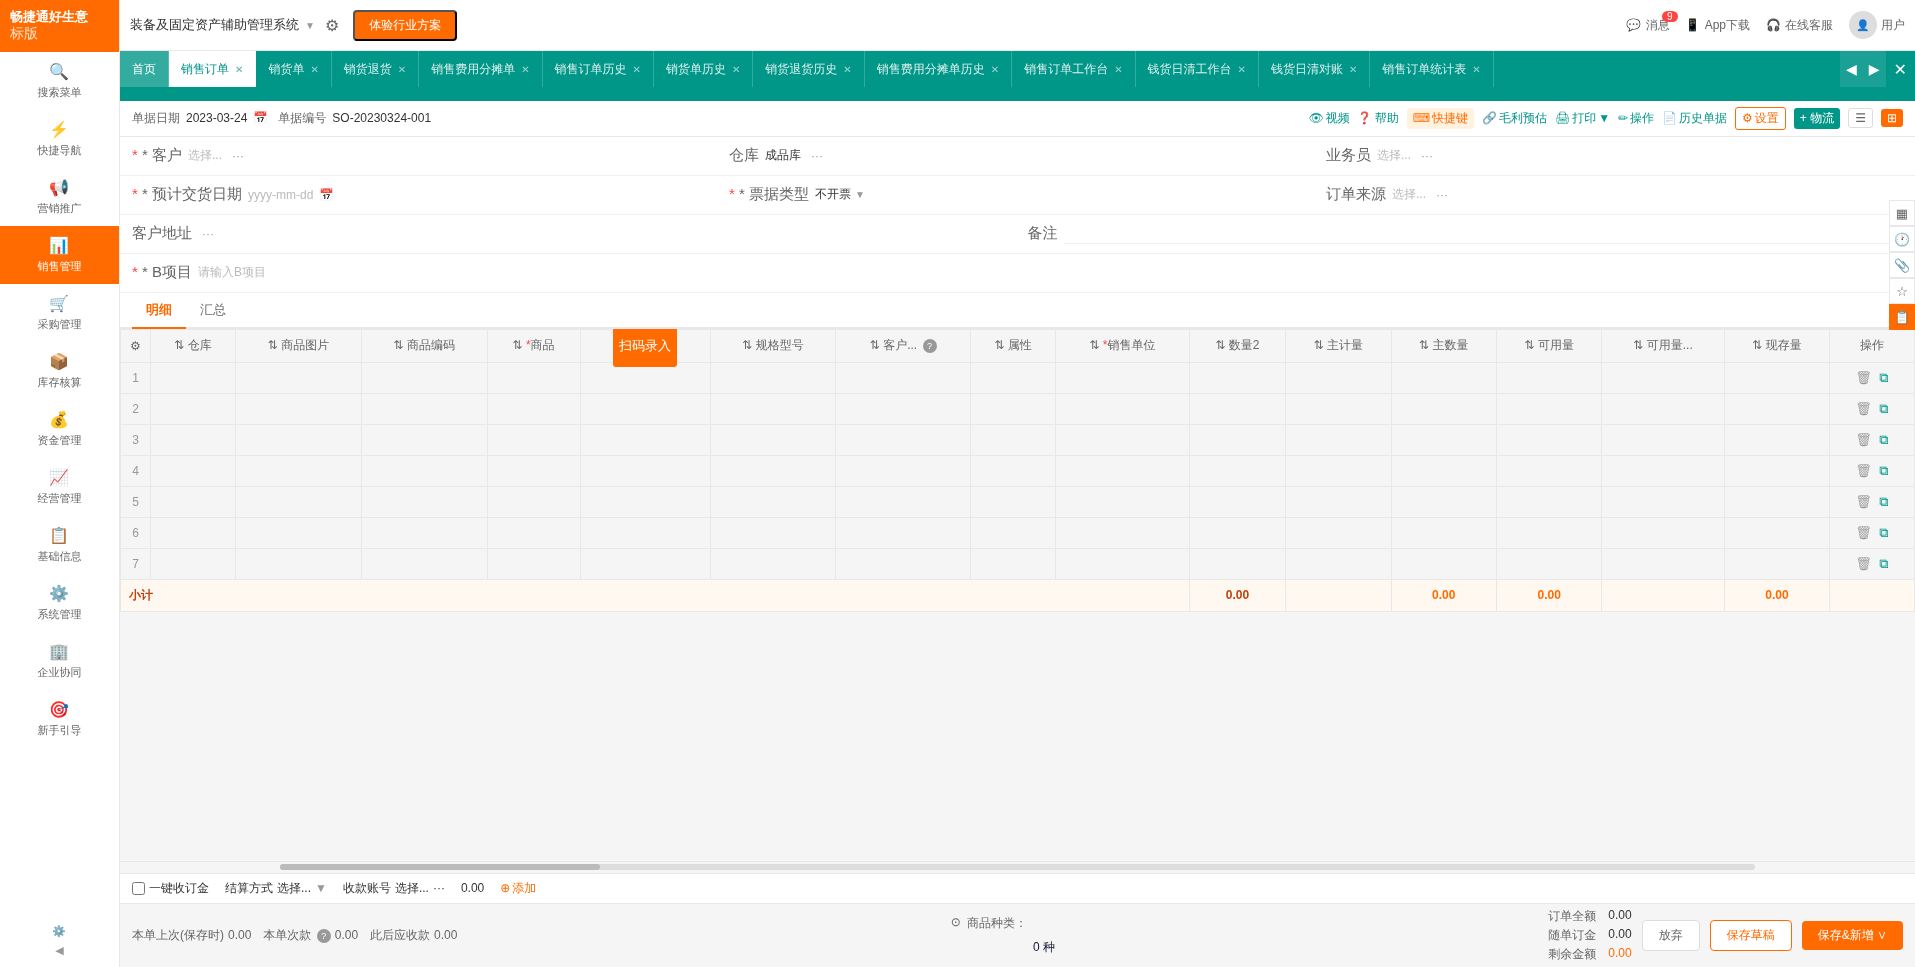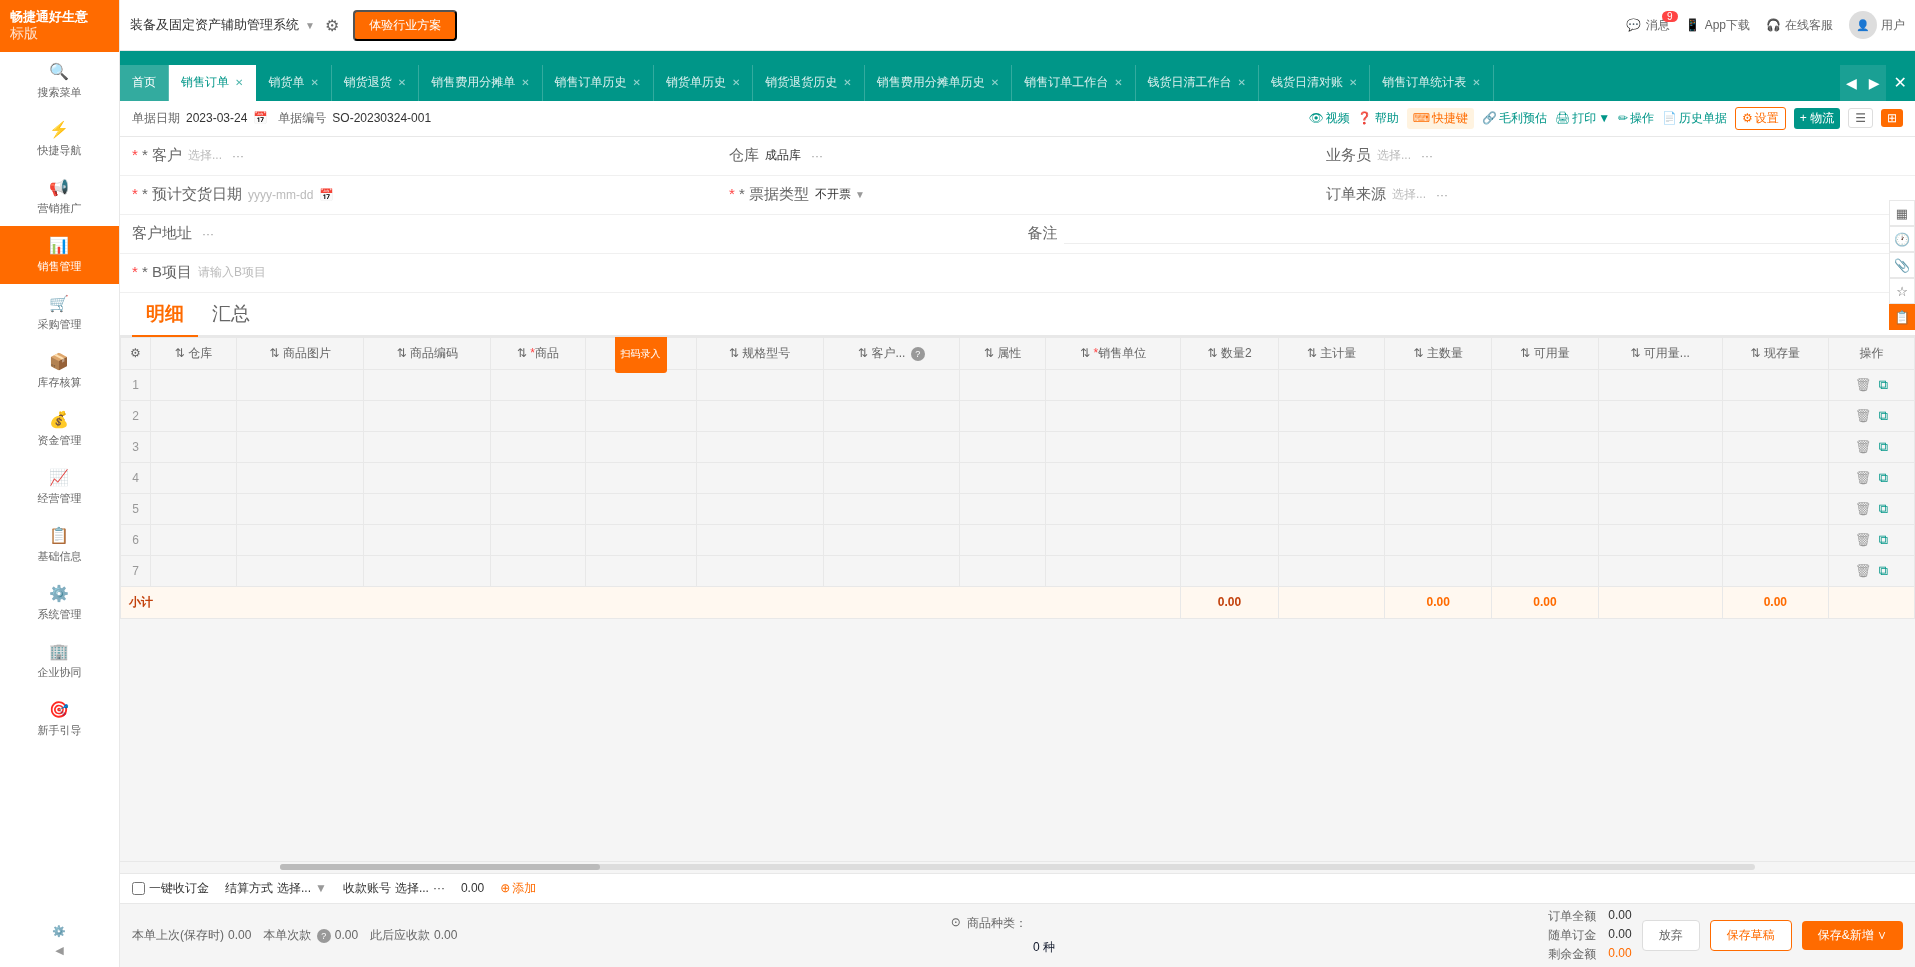--- a/index.html
+++ b/index.html
@@ -27,21 +27,21 @@
     .top-bar-title { font-size: 13px; color: #333; display: flex; align-items: center; gap: 6px; }
     .top-bar-title .arrow { color: #999; font-size: 10px; }
     .top-bar-gear { color: #666; font-size: 16px; cursor: pointer; }
     .top-bar-solution { background: #ff6b00; color: #fff; padding: 5px 14px; border-radius: 4px; font-size: 12px; cursor: pointer; margin-left: 4px; }
     .top-bar-right { margin-left: auto; display: flex; align-items: center; gap: 16px; font-size: 12px; color: #666; }
     .top-bar-right .badge-item { display: flex; align-items: center; gap: 4px; cursor: pointer; position: relative; }
     .badge { background: #ff4444; color: #fff; border-radius: 10px; padding: 0 5px; font-size: 10px; position: absolute; top: -6px; right: -8px; min-width: 16px; text-align: center; }
     .user-avatar { width: 28px; height: 28px; border-radius: 50%; background: #ddd; display: flex; align-items: center; justify-content: center; font-size: 11px; }
 
     
-    .tab-bar { background: #009688; display: flex; align-items: flex-end; overflow: hidden; height: 50px; }
+    .tab-bar { background: #009688; display: flex; align-items: flex-start; overflow: hidden; height: 50px; }
     .tab-item { padding: 0 12px; height: 36px; display: flex; align-items: center; gap: 4px; cursor: pointer; color: rgba(255,255,255,0.85); font-size: 12px; white-space: nowrap; border-right: 1px solid rgba(255,255,255,0.2); flex-shrink: 0; }
     .tab-item.active { background: #fff; color: #009688; }
     .tab-item.home { background: rgba(255,255,255,0.2); color: #fff; }
     .tab-close { font-size: 10px; margin-left: 2px; opacity: 0.7; }
     .tab-nav-btn { padding: 0 6px; color: #fff; cursor: pointer; font-size: 14px; height: 36px; display: flex; align-items: center; background: rgba(255,255,255,0.1); }
     .tab-add-btn { padding: 0 8px; color: #fff; cursor: pointer; font-size: 16px; height: 36px; display: flex; align-items: center; }
 
     
     .sub-toolbar { display: flex; align-items: center; padding: 6px 12px; background: #fff; border-bottom: 1px solid #e8e8e8; gap: 10px; font-size: 12px; }
     .sub-toolbar .field-group { display: flex; align-items: center; gap: 6px; }
@@ -55,21 +55,21 @@
     .form-field { display: flex; align-items: center; gap: 6px; flex: 1; min-height: 30px; }
     .form-field label { color: #666; white-space: nowrap; font-size: 15px; }
     .form-field input, .form-field select { border: none; border-bottom: 1px solid #ddd; padding: 3px 4px; font-size: 12px; outline: none; color: #333; background: transparent; min-width: 120px; }
     .form-field .placeholder { color: #bbb; font-size: 12px; }
     .form-field .ellipsis { color: #999; margin-left: 4px; cursor: pointer; }
     .form-field .select-val { color: #333; display: flex; align-items: center; gap: 4px; cursor: pointer; }
     .form-field .select-val .arrow { color: #999; font-size: 10px; }
 
     
     .detail-tabs { display: flex; align-items: center; padding: 0 12px; background: #fff; border-bottom: 2px solid #e8e8e8; }
-    .detail-tab { padding: 8px 14px; cursor: pointer; font-size: 19px; color: #666; border-bottom: 2px solid transparent; margin-bottom: -2px; }
+    .detail-tab { padding: 8px 14px; cursor: pointer; font-size: 13px; color: #666; border-bottom: 2px solid transparent; margin-bottom: -2px; }
     .detail-tab.active { color: #ff6b00; border-bottom-color: #ff6b00; font-weight: bold; }
     table { width: 100%; border-collapse: collapse; font-size: 12px; }
     thead tr { background: #f5f5f5; }
     thead th { padding: 7px 6px; border: 1px solid #e8e8e8; font-weight: normal; color: #666; white-space: nowrap; text-align: center; cursor: pointer; user-select: none; }
     tbody tr td { padding: 7px 6px; border: 1px solid #e8e8e8; text-align: center; color: #333; }
     .row-num { color: #999; }
     .subtotal-row td { background: #fff8f0; font-weight: bold; color: #c2410c; }
     .delete-icon { color: #999; cursor: pointer; margin: 0 2px; font-size: 13px; }
     .copy-icon { color: #009688; cursor: pointer; margin: 0 2px; font-size: 13px; }
 
@@ -373,21 +373,21 @@
                 <th>
                   <span>⇅</span> <span>商品图片</span>
                 </th>
                 <th>
                   <span>⇅</span> <span>商品编码</span>
                 </th>
                 <th>
                   <span>⇅</span> <span style="color:#ff4444;">*</span><span>商品</span>
                 </th>
                 <th>
-                  <span style="background:#ff6b00;color:#fff;padding:14px 6px;border-radius:3px;font-size:10px;">扫码录入</span>
+                  <span style="background:#ff6b00;color:#fff;padding:14px 6px;border-radius:3px;font-size:13px;">扫码录入</span>
                 </th>
                 <th>
                   <span>⇅</span> <span>规格型号</span>
                 </th>
                 <th>
                   <span>⇅</span> <span>客户...</span> <span class="info-icon">?</span>
                 </th>
                 <th>
                   <span>⇅</span> <span>属性</span>
                 </th>

